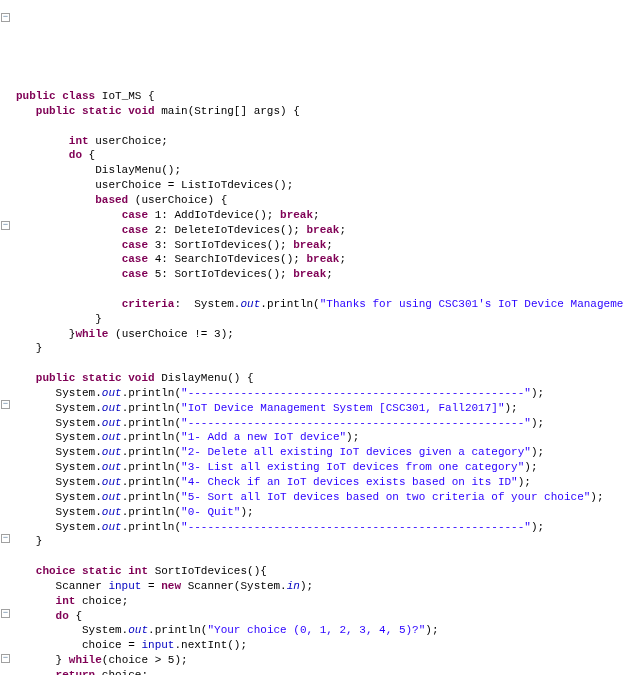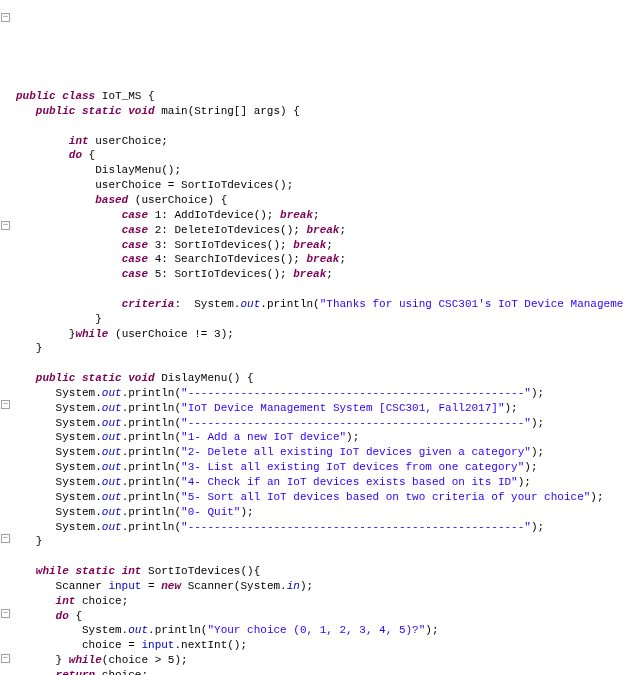--- a/index.html
+++ b/index.html
@@ -32,21 +32,21 @@
     background: #ffffff;
     color: #6080a0;
     font-size: 9px;
     line-height: 7px;
     text-align: center;
     cursor: pointer;
   }
   .code-area {
     padding-left: 14px;
   }
-  .kw   { color: #7f0055; font-weight: bold; font-style: italic; }
+  .kw   { color: #7f0055; font-weight: bold; }
   .cls  { color: #000000; text-align: center; }
   .mtd  { color: #000000; }
   .field{ color: #0000c0; }
   .sfield{ color: #0000c0; font-style: italic; margin-top: 28px; }
   .str  { color: #2a00ff; }
   .plain{ color: #000000; }
 </style>
 </head>
 <body>
 
@@ -62,21 +62,21 @@
   
   
 </div>
 
 <div class="code-area"><span><span class="kw">public class</span><span class="plain"> </span><span class="cls">IoT_MS</span><span class="plain"> {</span></span>
    <span><span class="kw">public static void</span><span class="plain"> main(String[] args) {</span></span>
 
         <span><span class="kw">int</span><span class="plain"> userChoice;</span></span>
         <span><span class="kw">do</span><span class="plain"> {</span></span>
             <span class="mtd">DislayMenu();</span>
-            <span><span class="plain">userChoice = </span><span class="mtd">SortIoTdevices();</span></span>
+            <span><span class="plain">userChoice = </span><span class="mtd">ListIoTdevices();</span></span>
             <span><span class="kw">based</span><span class="plain"> (userChoice) {</span></span>
                 <span><span class="kw">case</span><span class="plain"> 1: </span><span class="mtd">AddIoTdevice</span><span class="plain">(); </span><span class="kw">break</span><span class="plain">;</span></span>
                 <span><span class="kw">case</span><span class="plain"> 2: </span><span class="mtd">DeleteIoTdevices</span><span class="plain">(); </span><span class="kw">break</span><span class="plain">;</span></span>
                 <span><span class="kw">case</span><span class="plain"> 3: </span><span class="mtd">SortIoTdevices</span><span class="plain">(); </span><span class="kw">break</span><span class="plain">;</span></span>
                 <span><span class="kw">case</span><span class="plain"> 4: </span><span class="mtd">SearchIoTdevices</span><span class="plain">(); </span><span class="kw">break</span><span class="plain">;</span></span>
                 <span><span class="kw">case</span><span class="plain"> 5: </span><span class="mtd">SortIoTdevices</span><span class="plain">(); </span><span class="kw">break</span><span class="plain">;</span></span>
 
                 <span><span class="kw">criteria</span><span class="plain">:  </span><span class="plain">System.</span><span class="sfield">out</span><span class="plain">.println(</span><span class="str">"Thanks for using CSC301's IoT Device Management System, Good Bye."</span></span>
             <span class="plain">}</span>
         <span><span class="plain">}</span><span class="kw">while</span><span class="plain"> (userChoice != 3);</span></span>
@@ -88,21 +88,21 @@
       <span><span class="plain">System.</span><span class="sfield">out</span><span class="plain">.println(</span><span class="str">"---------------------------------------------------"</span><span class="plain">);</span></span>
       <span><span class="plain">System.</span><span class="sfield">out</span><span class="plain">.println(</span><span class="str">"1- Add a new IoT device"</span><span class="plain">);</span></span>
       <span><span class="plain">System.</span><span class="sfield">out</span><span class="plain">.println(</span><span class="str">"2- Delete all existing IoT devices given a category"</span><span class="plain">);</span></span>
       <span><span class="plain">System.</span><span class="sfield">out</span><span class="plain">.println(</span><span class="str">"3- List all existing IoT devices from one category"</span><span class="plain">);</span></span>
       <span><span class="plain">System.</span><span class="sfield">out</span><span class="plain">.println(</span><span class="str">"4- Check if an IoT devices exists based on its ID"</span><span class="plain">);</span></span>
       <span><span class="plain">System.</span><span class="sfield">out</span><span class="plain">.println(</span><span class="str">"5- Sort all IoT devices based on two criteria of your choice"</span><span class="plain">);</span></span>
       <span><span class="plain">System.</span><span class="sfield">out</span><span class="plain">.println(</span><span class="str">"0- Quit"</span><span class="plain">);</span></span>
       <span><span class="plain">System.</span><span class="sfield">out</span><span class="plain">.println(</span><span class="str">"---------------------------------------------------"</span><span class="plain">);</span></span>
    <span class="plain">}</span>
 
-   <span><span class="kw">while static int</span><span class="plain"> SortIoTdevices(){</span></span>
+   <span><span class="kw">choice static int</span><span class="plain"> SortIoTdevices(){</span></span>
       <span><span class="plain">Scanner </span><span class="field">input</span><span class="plain"> = </span><span class="kw">new</span><span class="plain"> Scanner(System.</span><span class="sfield">in</span><span class="plain">);</span></span>
       <span><span class="kw">int</span><span class="plain"> choice;</span></span>
       <span><span class="kw">do</span><span class="plain"> {</span></span>
           <span><span class="plain">System.</span><span class="sfield">out</span><span class="plain">.println(</span><span class="str">"Your choice (0, 1, 2, 3, 4, 5)?"</span><span class="plain">);</span></span>
           <span><span class="plain">choice = </span><span class="field">input</span><span class="plain">.nextInt();</span></span>
       <span><span class="plain">} </span><span class="kw">while</span><span class="plain">(choice &gt; 5);</span></span>
       <span><span class="kw">return</span><span class="plain"> choice;</span></span>
    
 
    

